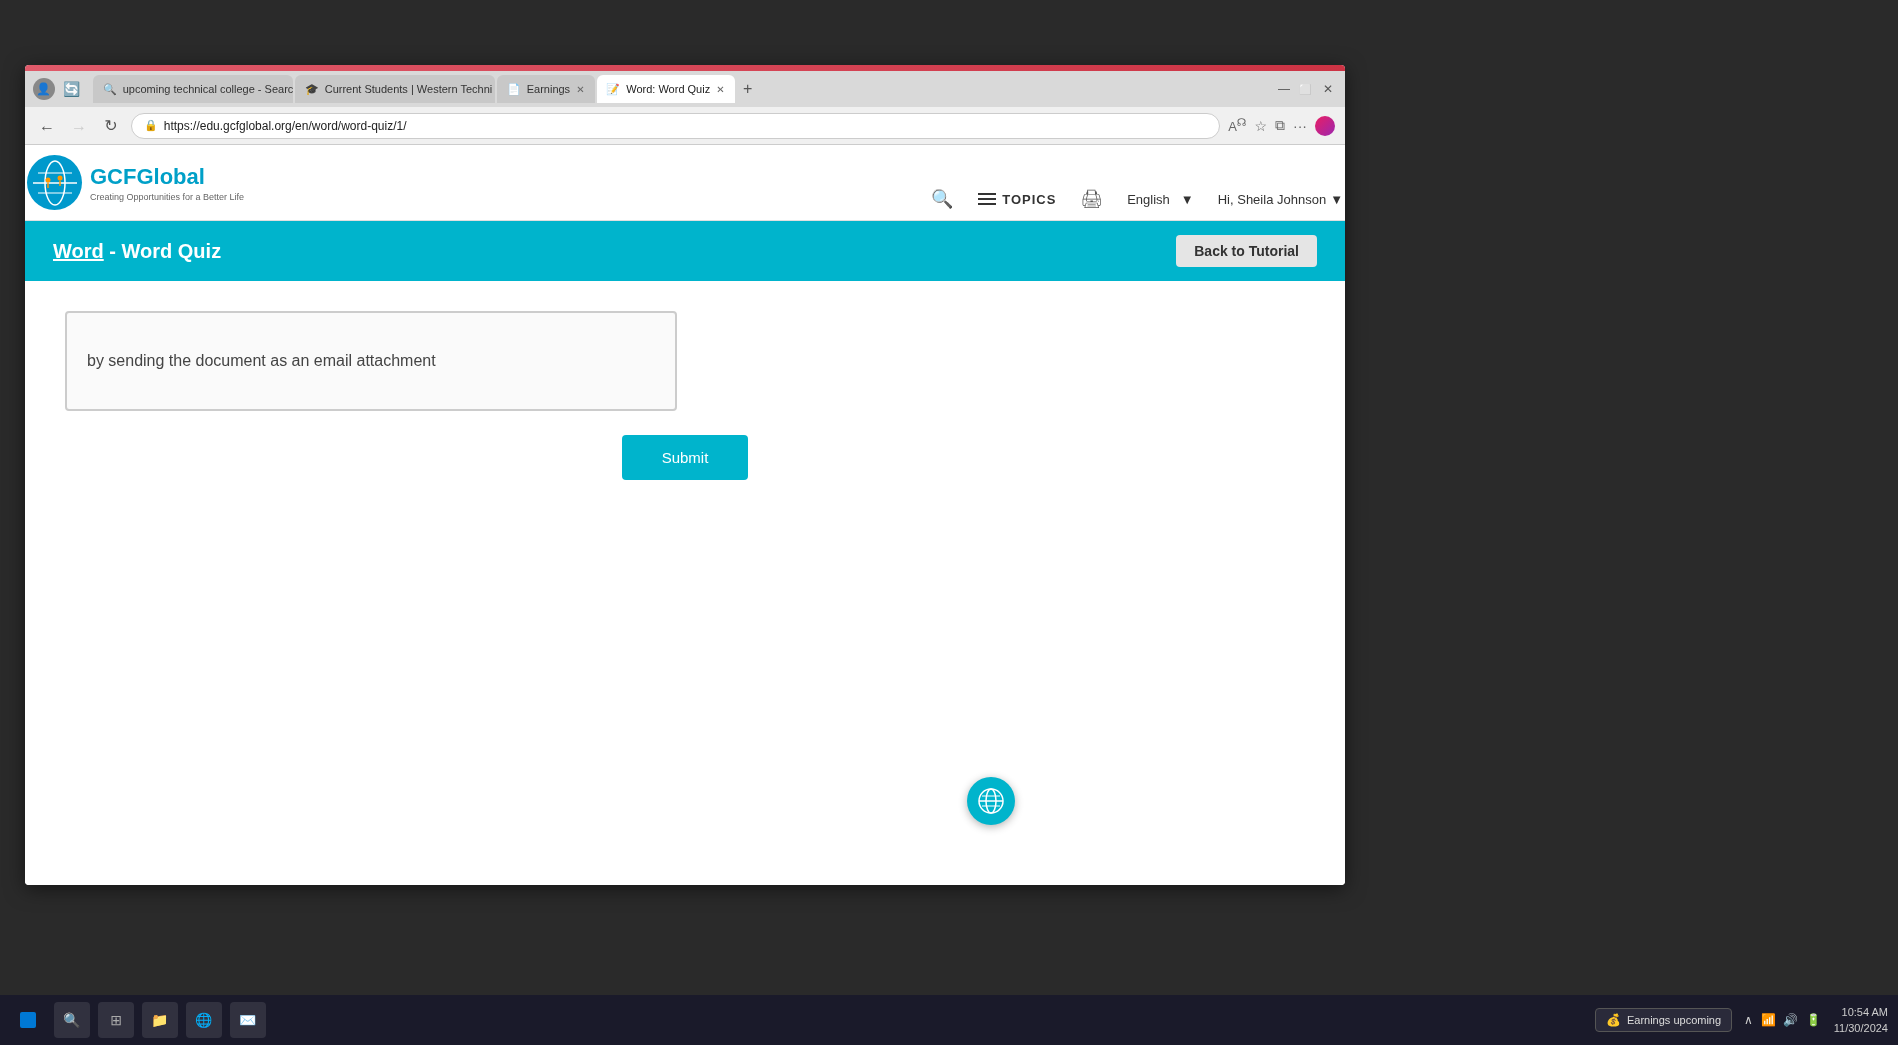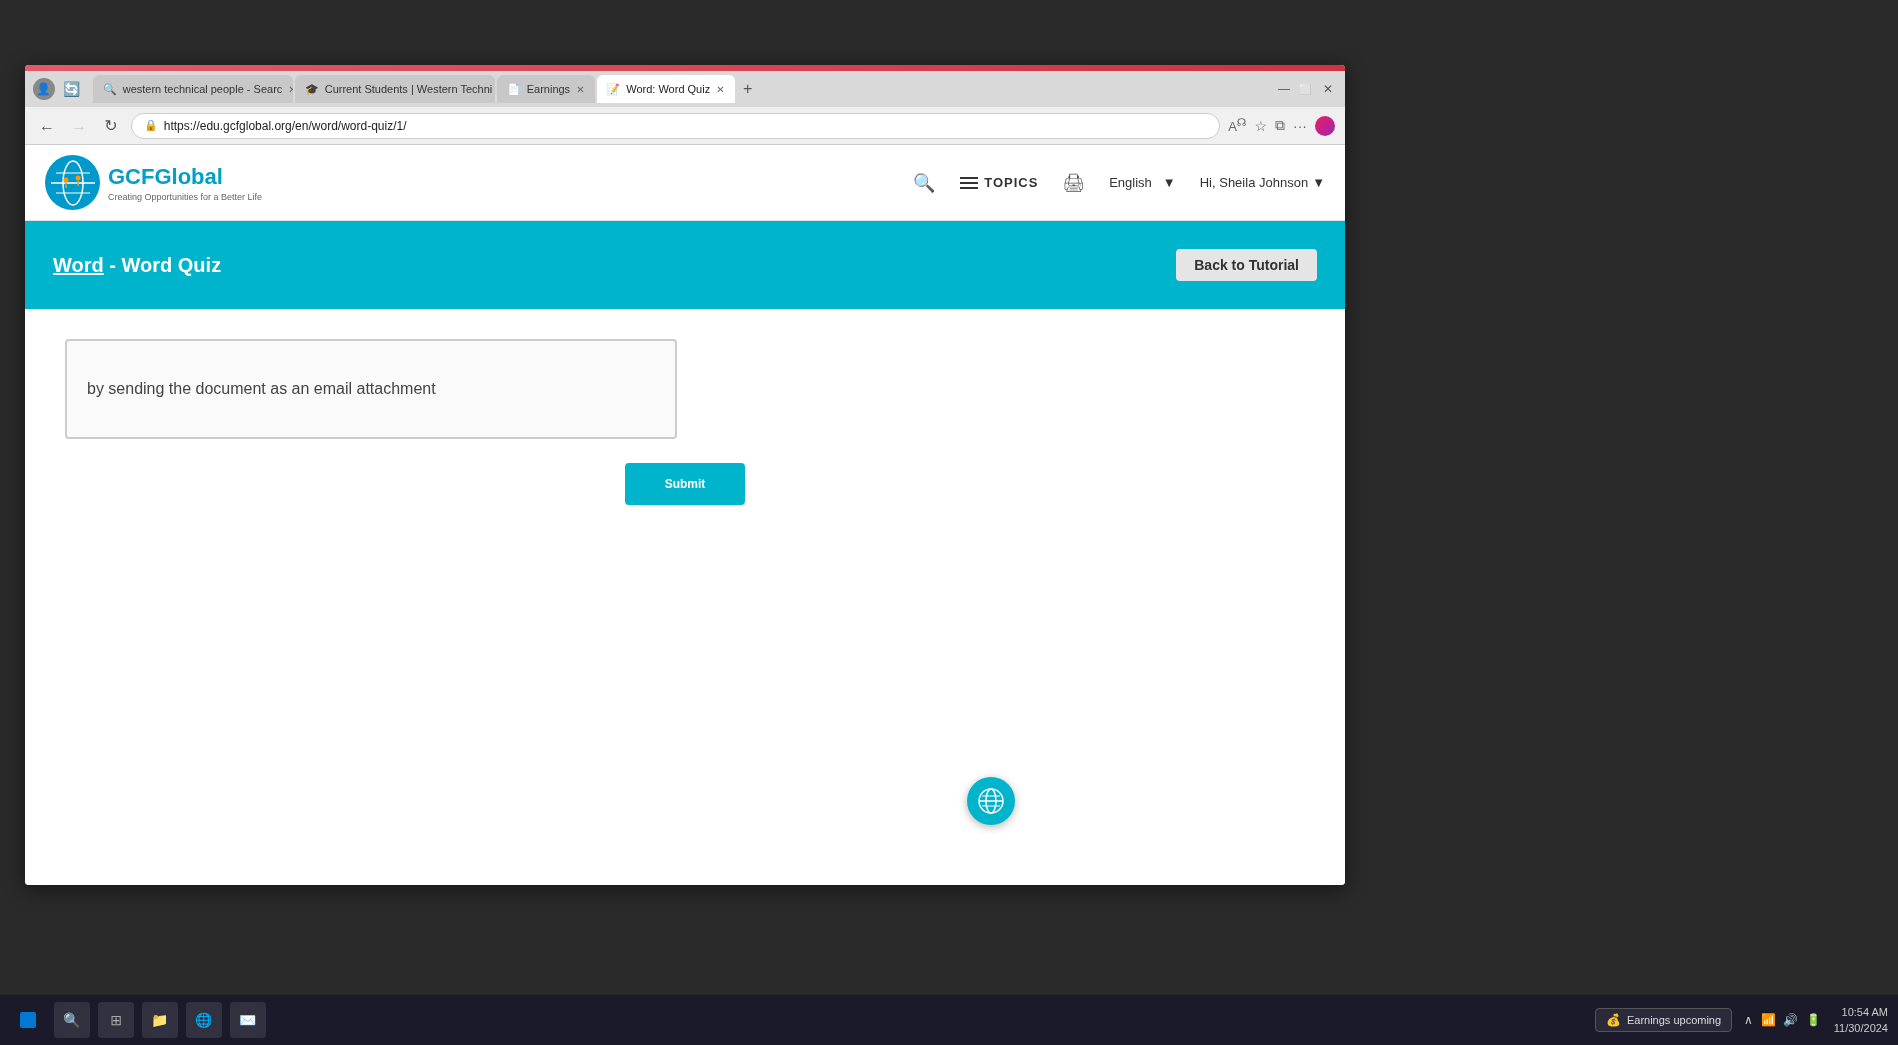--- a/index.html
+++ b/index.html
@@ -152,22 +152,22 @@
     
     .page-content {
       background: #fff;
       overflow-y: auto;
       height: calc(100% - 74px);
     }
 
     
     .gcf-header {
       display: flex;
-      align-items: center;
-      padding: 10px 20px;
+      align-items: flex-end;
+      padding: 10px 2px;
       background: #fff;
       border-bottom: 1px solid #e0e0e0;
       gap: 20px;
     }
 
     .gcf-logo {
       display: flex;
       align-items: center;
       gap: 8px;
     }
@@ -242,21 +242,21 @@
       font-size: 13px;
       color: #333;
     }
 
     
     .quiz-header-bar {
       background: #00b4cc;
       display: flex;
       align-items: center;
       justify-content: space-between;
-      padding: 28px 28px;
+      padding: 14px 28px;
     }
 
     .quiz-title {
       font-size: 20px;
       font-weight: bold;
       color: #fff;
     }
 
     .quiz-title-word {
       color: #fff;
@@ -305,22 +305,22 @@
       display: flex;
       align-items: center;
     }
 
     .submit-btn {
       background: #00b4cc;
       color: #fff;
       border: none;
       padding: 14px 40px;
       border-radius: 4px;
-      font-size: 12px;
-      font-weight: bold;
+      font-size: 15px;
+      font-weight: normal;
       cursor: pointer;
       margin-top: 24px;
       display: block;
       margin-left: auto;
       margin-right: auto;
     }
 
     
     .taskbar {
       position: absolute;
@@ -421,21 +421,21 @@
 
   <div class="tab-bar">
 
     <div class="tab-controls">
       <div style="width:22px;height:22px;border-radius:50%;background:#888;display:flex;align-items:center;justify-content:center;font-size:12px;color:#fff;">👤</div>
       <div style="width:22px;height:22px;display:flex;align-items:center;justify-content:center;font-size:14px;color:#555;">🔄</div>
     </div>
 
     <div class="tab">
       <span style="font-size:11px;">🔍</span>
-      <span>western technical people - Searc</span>
+      <span>upcoming technical college - Searc</span>
       <span class="tab-close">✕</span>
     </div>
 
     <div class="tab">
       <span style="font-size:11px;">🎓</span>
       <span>Current Students | Western Techni</span>
 
     </div>
 
     <div class="tab">

